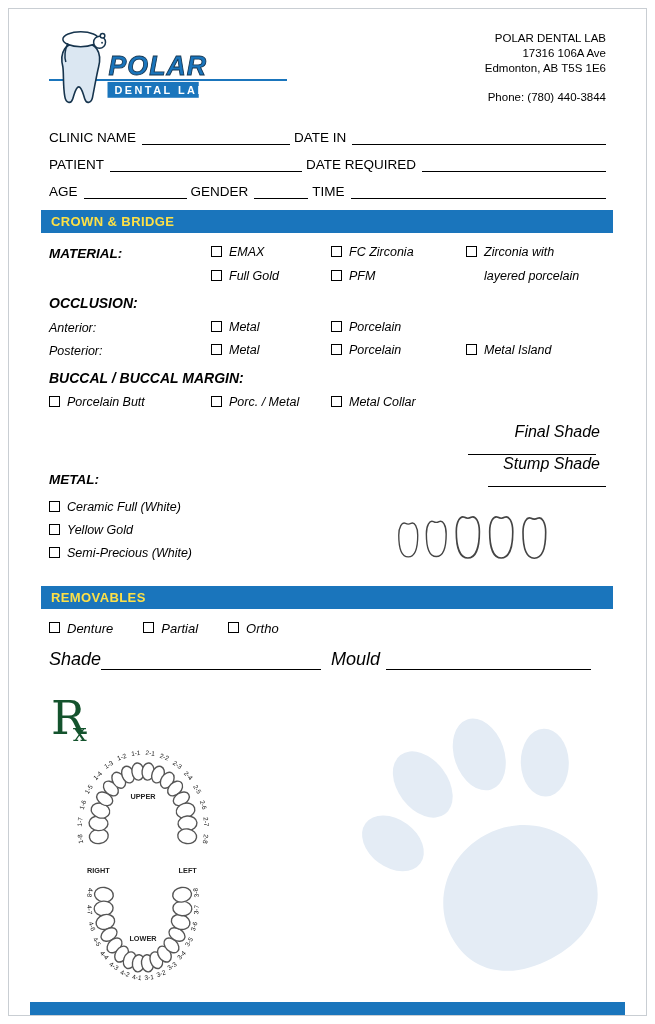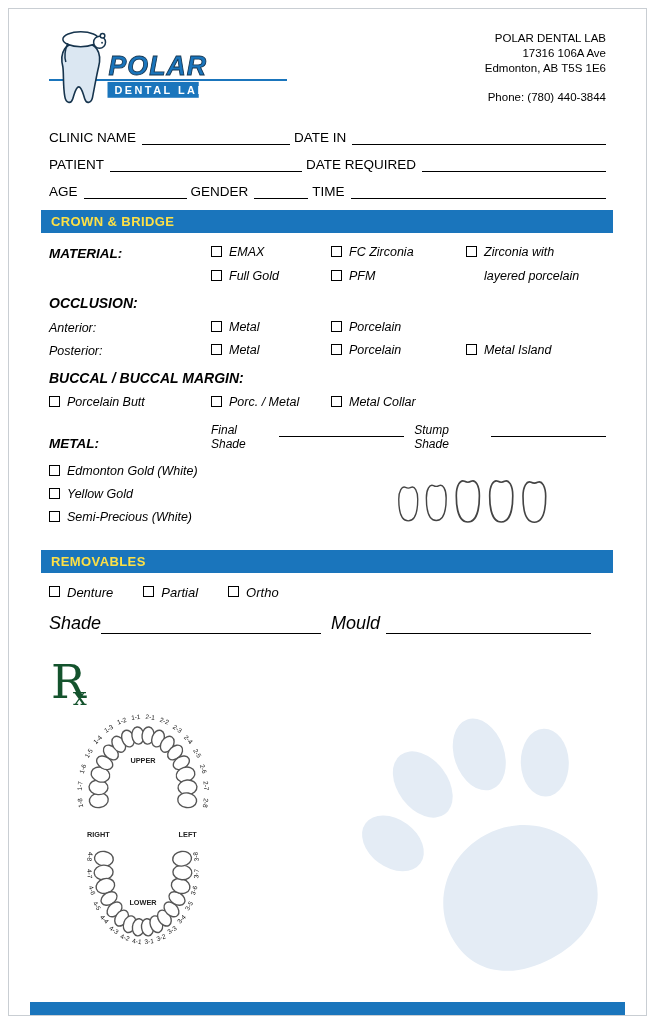--- a/index.html
+++ b/index.html
@@ -40,21 +40,21 @@
   .body-pad { padding:13px 0 10px 0;font-style:italic; }
   .grid4 { display:grid; grid-template-columns:162px 120px 135px 1fr; align-items:start; margin-bottom:9px; }
   .h-label { font-weight:bold; font-size:13.5px; }
   .sub-h { font-weight:bold; font-size:14px; margin:12px 0 10px 0; }
   .plain-lbl { font-size:12.5px; }
   .opt { display:flex; align-items:flex-start; font-size:12.5px; line-height:13px; }
   .cb { width:11px; height:11px; border:1.5px solid #000; background:#fff; flex:none; margin-right:7px; display:inline-block; }
   .cont-text { padding-left:18px; font-size:12.5px; line-height:13px; margin-top:9px; display:block; }
 
   .metal-row { display:grid; grid-template-columns:162px 1fr; align-items:flex-end; margin-top:14px; }
-  .shade-flex { display:flex; font-size:12px; }
+  .shade-flex { display:flex; align-items:flex-end; font-size:16px;flex-direction:column; }
   .shade-flex .blank { height:14px; }
   .w128{width:128px;} .w118{width:118px;}
   .mr10{margin-right:10px;} .mr6{margin-right:6px;}
 
   .gold-teeth { display:flex; align-items:flex-end; margin-top:14px; }
   .gold-list .opt { margin-bottom:10px; }
   .teeth-wrap { margin-left:auto; margin-right:40px; margin-bottom:2px; }
 
   
   .rm-opts { display:flex; margin-bottom:14px; }
@@ -234,21 +234,21 @@
         <span class="blank w128 mr10"></span>
         <span class="mr6">Stump Shade</span>
         <span class="blank w118"></span>
       </div>
     </div>
 
     <div class="gold-teeth">
       <div class="gold-list">
         <div class="opt">
           <span class="cb"></span>
-          <span>Edmonton Gold (White)</span>
+          <span>Ceramic Full (White)</span>
         </div>
         <div class="opt">
           <span class="cb"></span>
           <span>Yellow Gold</span>
         </div>
         <div class="opt">
           <span class="cb"></span>
           <span>Semi-Precious (White)</span>
         </div>
       </div>

